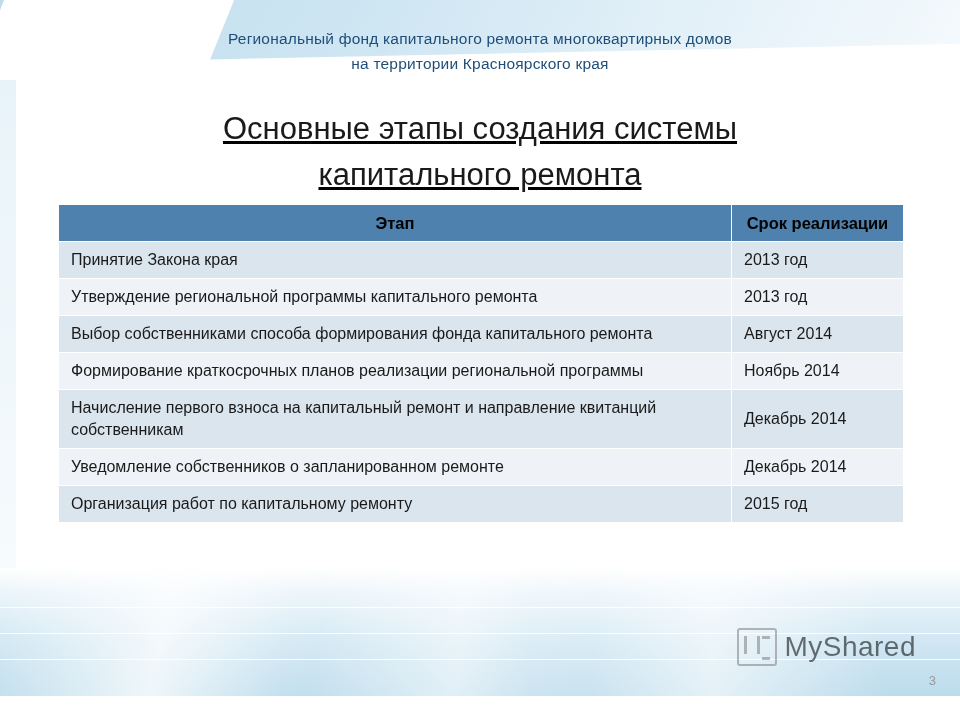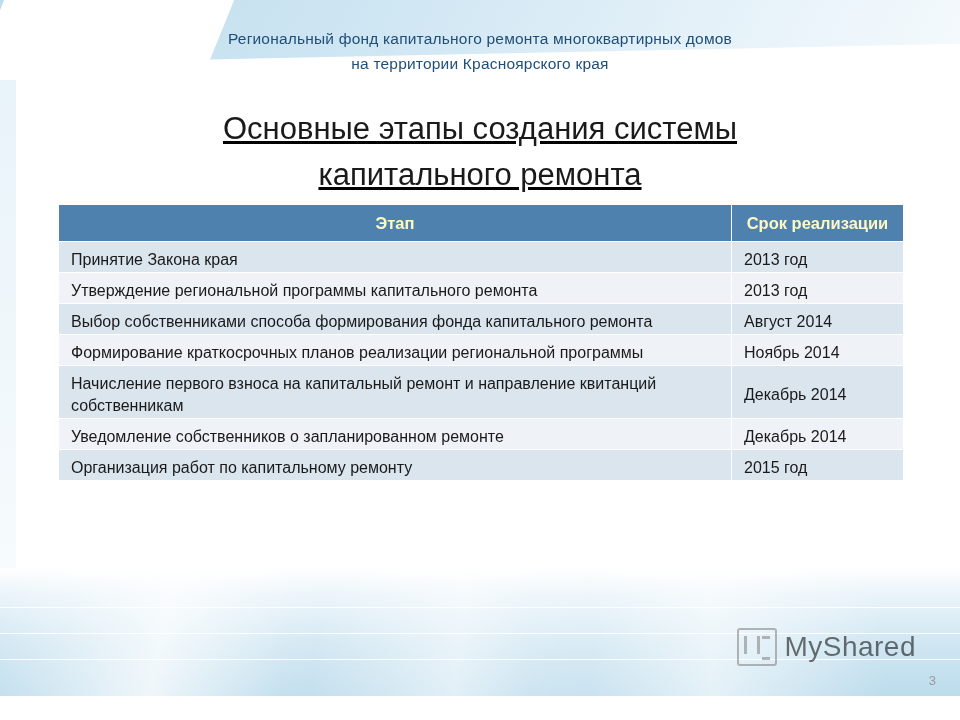--- a/index.html
+++ b/index.html
@@ -121,31 +121,31 @@
     width: 845px;
     z-index: 5;
   }
   table.stages {
     border-collapse: collapse;
     width: 845px;
     table-layout: fixed;
   }
   table.stages th {
     background: #4e81ad;
-    color: #fef9c3;
+    color: #000000;
     font-size: 16.5px;
     font-weight: bold;
     height: 34px;
     text-align: center;
     border: 1px solid #ffffff;
   }
   table.stages td {
     font-size: 16px;
     color: #1a1a1a;
-    padding: 7px 10px 1px 12px;
+    padding: 7px 10px 7px 12px;
     vertical-align: middle;
     border: 1px solid #ffffff;
     line-height: 22px;
   }
   table.stages td.term {
     padding-left: 12px;
   }
   tr.shade td {
     background: #dbe5ee;
   }

